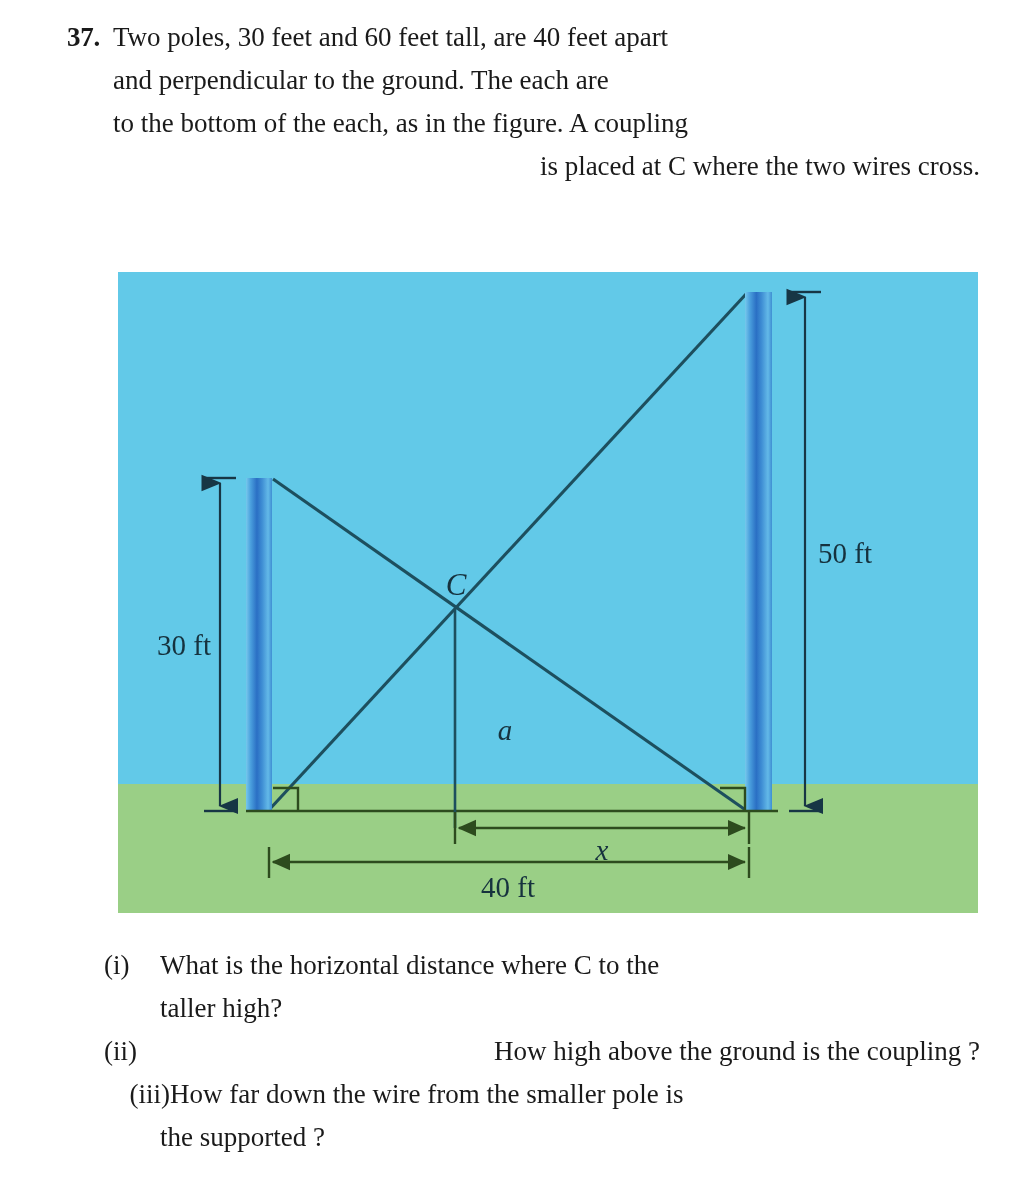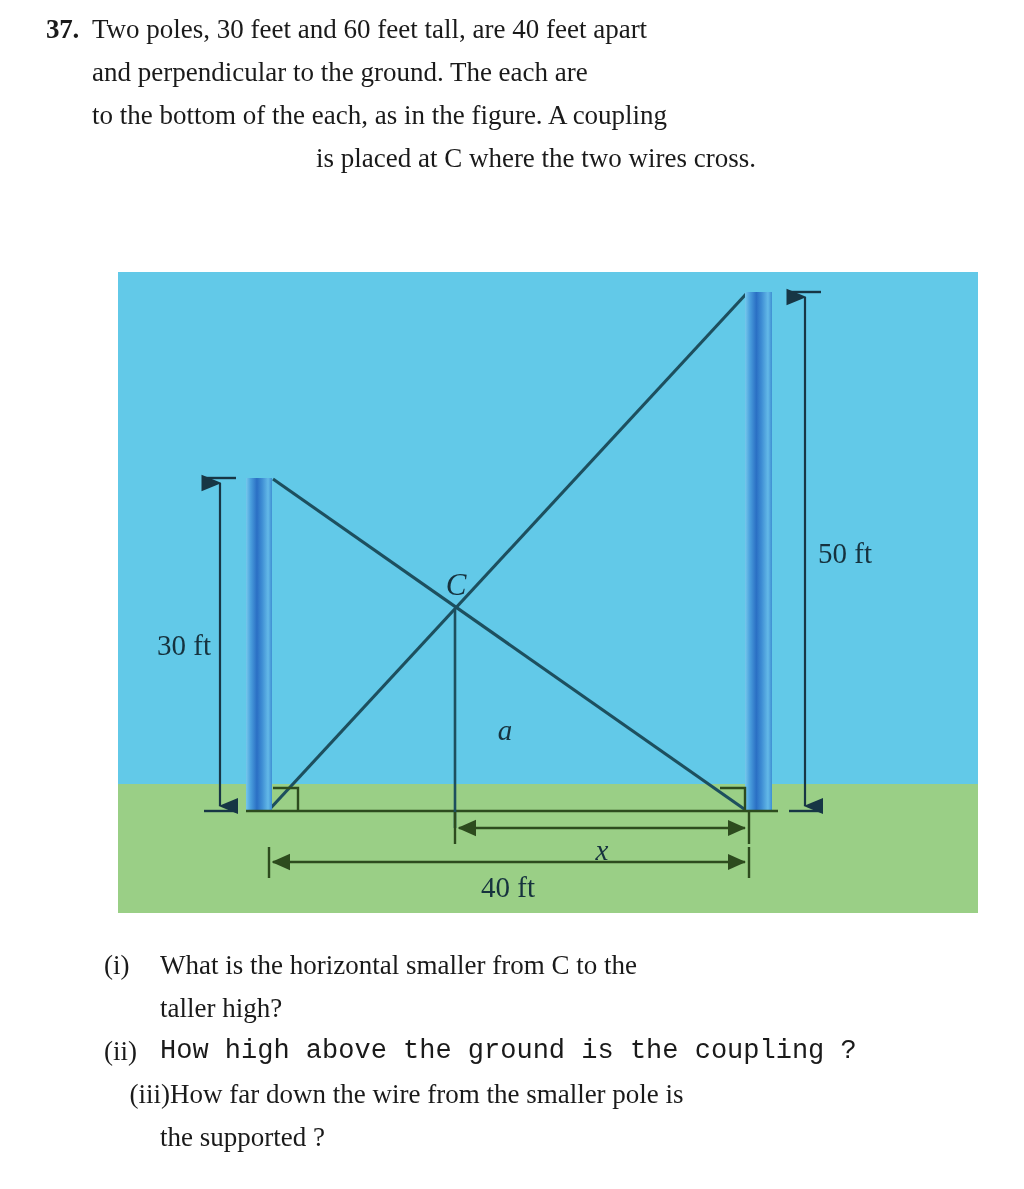--- a/index.html
+++ b/index.html
@@ -11,39 +11,40 @@
     overflow:hidden;
     position:relative;
   }
   
   #problem{
     position:absolute;left:0;top:0;width:1024px;
   }
   .qrow{
     display:flex;
     align-items:flex-start;
-    padding:8px 44px 0 46px;
+    padding:16px 44px 0 46px;
+    margin-left:21px;
   }
   .qnum{
     font-weight:bold;
     font-size:27px;
     line-height:43px;
     width:46px;
     flex:0 0 46px;
     text-align:left;
     letter-spacing:-0.3px;
   }
   .qbody{
     flex:1 1 auto;
     font-size:27px;
     line-height:43px;
     text-align:justify;
     text-justify:inter-word;
   }
-  .qbody .lastline{ text-align:center; }
+  .qbody .lastline{ text-align:right; }
   .qbody .ln{ display:block; }
 
   
   #figure-wrap{
     position:absolute;
     left:118px;top:272px;
     width:860px;height:641px;
   }
   #fig-svg{display:block;width:860px;height:641px;}
 
@@ -64,21 +65,21 @@
     text-align:left;
     white-space:nowrap;
   }
   .slabel.wide{min-width:66px;text-align:right;}
   .sbody{
     flex:1 1 auto;
     font-size:27px;line-height:43px;
     text-align:justify;text-justify:inter-word;
   }
   .sbody .ln{display:block;}
-  .sbody .ln.last{text-align:left;font-family:Liberation Mono, monospace;}
+  .sbody .ln.last{text-align:right;}
   .scont{
     padding:0 44px 0 160px;
     font-size:27px;line-height:43px;
   }
 </style>
 </head>
 <body>
 
 <div id="problem">
   <div class="qrow">
@@ -160,21 +161,21 @@
 
     <text x="338" y="323" text-anchor="middle" fill="#16323e" font-style="italic" font-family="Liberation Serif, DejaVu Serif, serif" font-size="31">C</text>
   </svg>
 </div>
 
 <div id="subquestions">
 
   <div class="srow">
     <div class="slabel">(i)</div>
     <div class="sbody">
-      <span class="ln">What is the horizontal smaller from C to the</span>
+      <span class="ln">What is the horizontal distance where C to the</span>
     </div>
   </div>
   <div class="scont">taller high?</div>
 
   <div class="srow">
     <div class="slabel">(ii)</div>
     <div class="sbody">
       <span class="ln last">How high above the ground is the coupling ?</span>
     </div>
   </div>

